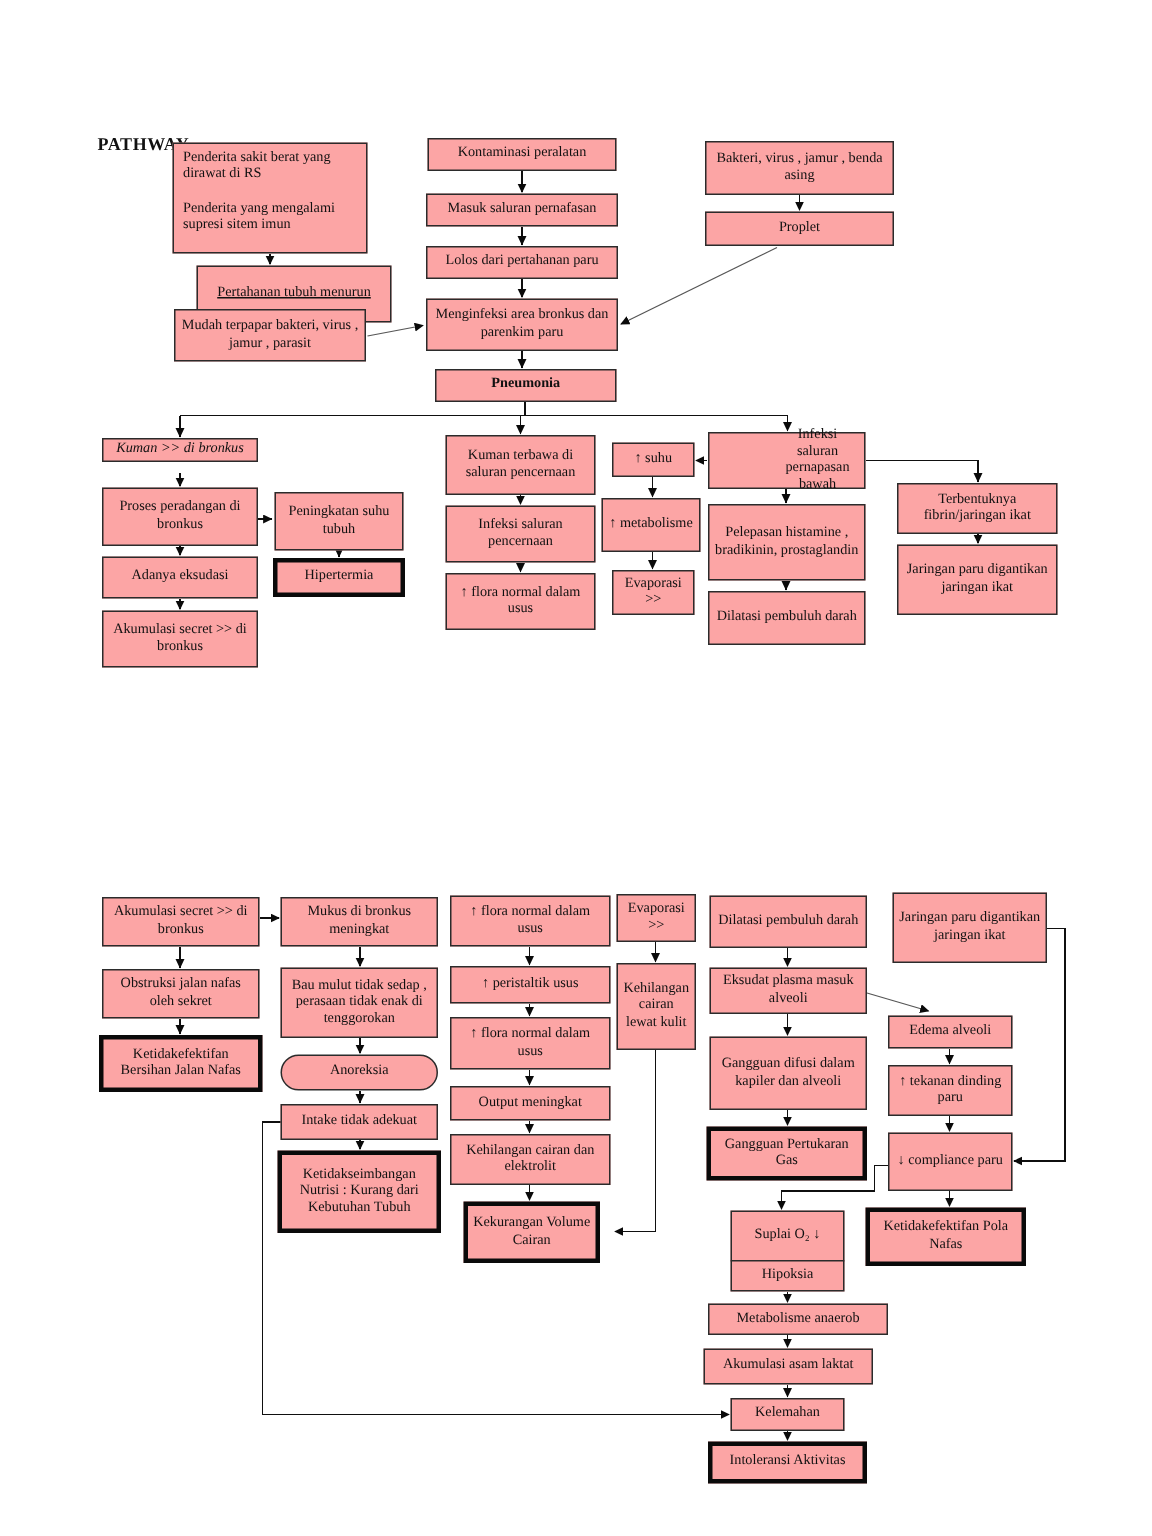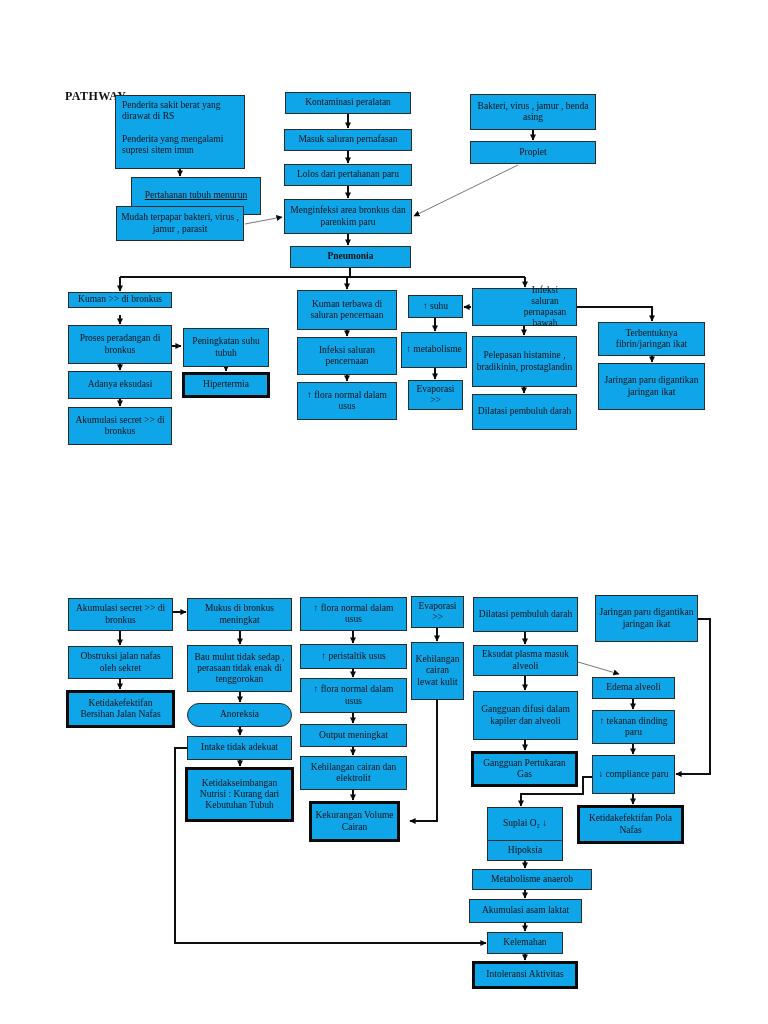--- a/index.html
+++ b/index.html
@@ -1,21 +1,21 @@
 <!DOCTYPE html>
 <html><head>
 <meta charset="utf-8">
 <style>
   html,body{margin:0;padding:0;background:#ffffff;}
   body{width:768px;height:1024px;font-family:"Liberation Serif","DejaVu Serif",serif;color:#111;}
   #canvas{position:relative;width:768px;height:1024px;background:#ffffff;overflow:hidden;}
   #edge-layer{position:absolute;left:0;top:0;width:768px;height:1024px;}
   #pathway-title{position:absolute;left:65px;top:61px;font-size:12px;font-weight:bold;letter-spacing:0.4px;margin-top:28px;}
   .node{
-    position:absolute;box-sizing:border-box;background:#0ea5e9;
+    position:absolute;box-sizing:border-box;background:#fca5a5;
     border:1px solid #2b2b2b;
     display:flex;align-items:center;justify-content:center;
     text-align:center;font-size:9.5px;line-height:1.18;
     padding:1px 3px;white-space:pre-line;z-index:2;
   }
   .node.emphasis{border:3px solid #0a0a0a;}
   .node.bold{font-weight:bold;}
   .node.left{justify-content:flex-start;text-align:left;align-items:flex-start;padding:4px 6px;}
 </style>
 </head>
@@ -93,21 +93,21 @@
 Penderita yang mengalami supresi sitem imun</div>
     <div class="node" style="left: 131px; top: 177px; width: 130px; height: 38px; text-decoration: underline;">Pertahanan tubuh menurun</div>
     <div class="node" style="left: 116px; top: 206px; width: 128px; height: 35px;">Mudah terpapar bakteri, virus , jamur , parasit</div>
     <div class="node" style="left: 285px; top: 92px; width: 126px; height: 22px;">Kontaminasi peralatan</div>
     <div class="node" style="left: 284px; top: 129px; width: 128px; height: 22px;">Masuk saluran pernafasan</div>
     <div class="node" style="left: 284px; top: 164px; width: 128px; height: 22px;">Lolos dari pertahanan paru</div>
     <div class="node" style="left: 284px; top: 199px; width: 128px; height: 35px;">Menginfeksi area bronkus dan parenkim paru</div>
     <div class="node bold" style="left: 290px; top: 246px; width: 121px; height: 22px;">Pneumonia</div>
     <div class="node" style="left: 470px; top: 94px; width: 126px; height: 36px;">Bakteri, virus , jamur , benda asing</div>
     <div class="node" style="left: 470px; top: 141px; width: 126px; height: 23px;">Proplet</div>
-    <div class="node" style="left: 68px; top: 292px; width: 104px; height: 16px;">Kuman &gt;&gt; di bronkus</div>
+    <div class="node" style="left: 68px; top: 292px; width: 104px; height: 16px; font-style: italic;">Kuman &gt;&gt; di bronkus</div>
     <div class="node" style="left: 68px; top: 325px; width: 104px; height: 39px;">Proses peradangan di bronkus</div>
     <div class="node" style="left: 68px; top: 371px; width: 104px; height: 28px;">Adanya eksudasi</div>
     <div class="node" style="left: 68px; top: 407px; width: 104px; height: 38px;">Akumulasi secret &gt;&gt; di bronkus</div>
     <div class="node" style="left: 183px; top: 328px; width: 86px; height: 39px;">Peningkatan suhu tubuh</div>
     <div class="node emphasis" style="left: 182px; top: 372px; width: 88px; height: 26px;">Hipertermia</div>
     <div class="node" style="left: 297px; top: 290px; width: 100px; height: 40px;">Kuman terbawa di saluran pencernaan</div>
     <div class="node" style="left: 297px; top: 337px; width: 100px; height: 38px;">Infeksi saluran pencernaan</div>
     <div class="node" style="left: 297px; top: 382px; width: 100px; height: 38px;">↑ flora normal dalam usus</div>
     <div class="node" style="left: 408px; top: 295px; width: 55px; height: 23px;">↑ suhu</div>
     <div class="node" style="left: 401px; top: 332px; width: 66px; height: 36px;">↑ metabolisme</div>

